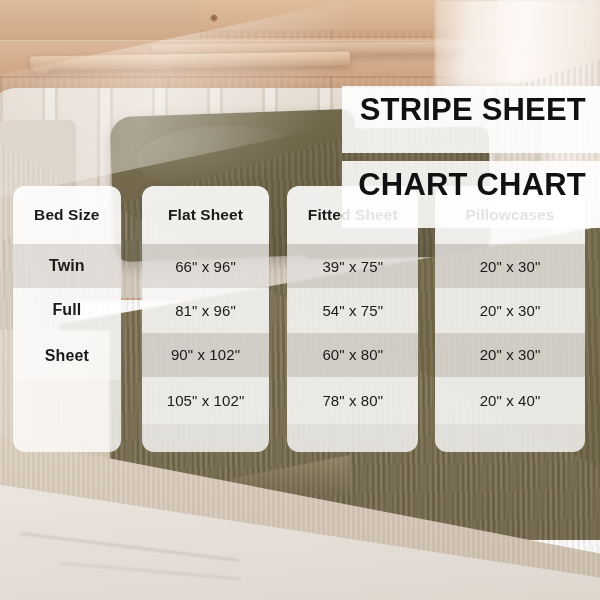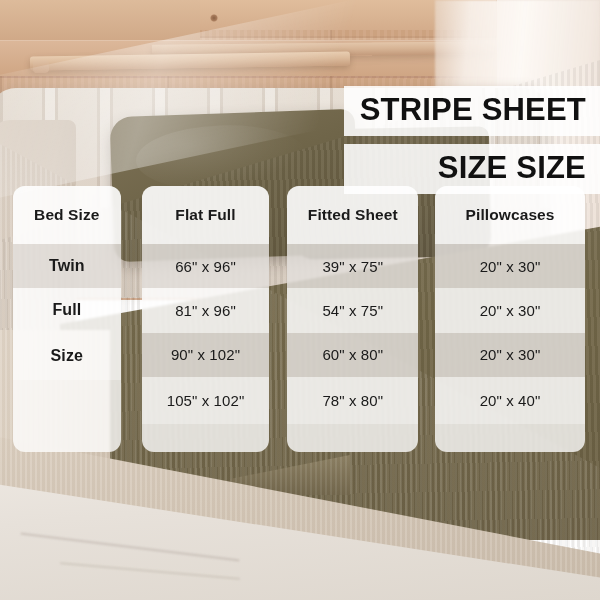--- a/index.html
+++ b/index.html
@@ -230,21 +230,21 @@
     text-align: right;
   }
   .banner {
     display: block;
     background: rgba(255,255,255,.88);
     color: #111111;
     font-weight: 800;
     font-size: 31px;
     letter-spacing: 0.2px;
     line-height: 1;
-    padding: 8px 14px 11px 16px;
+    padding: 8px 14px 28px 16px;
     white-space: nowrap;
     margin-left: 7px;
   }
   .banner--1 { margin-bottom: 8px; }
   .banner--2 { }
 
   
   .table-panel {
     position: absolute;
     left: 13px; top: 186px;
@@ -338,34 +338,34 @@
     <div class="skirt-texture"></div>
     <div class="bed-foot"></div>
 
     <div class="floor"></div>
     <div class="floor-vein"></div>
     <div class="floor-vein2"></div>
   </div>
 
   <div class="title-wrap">
     <span class="banner banner--1">STRIPE SHEET</span>
-    <span class="banner banner--2">SIZE SIZE</span>
+    <span class="banner banner--2">CHART CHART</span>
   </div>
 
   <div class="table-panel">
 
     <div class="col col--bed">
       <div class="cell cell--head">Bed Size</div>
       <div class="cell cell--label cell--alt">Twin</div>
       <div class="cell cell--label cell--plain">Full</div>
-      <div class="cell cell--label cell--plain cell--last">Size</div>
+      <div class="cell cell--label cell--plain cell--last">Sheet</div>
     </div>
 
     <div class="col col--flat">
-      <div class="cell cell--head">Flat Full</div>
+      <div class="cell cell--head">Flat Sheet</div>
       <div class="cell cell--alt">66" x 96"</div>
       <div class="cell cell--plain">81" x 96"</div>
       <div class="cell cell--alt">90" x 102"</div>
       <div class="cell cell--plain cell--last">105" x 102"</div>
     </div>
 
     <div class="col col--fit">
       <div class="cell cell--head">Fitted Sheet</div>
       <div class="cell cell--alt">39" x 75"</div>
       <div class="cell cell--plain">54" x 75"</div>

